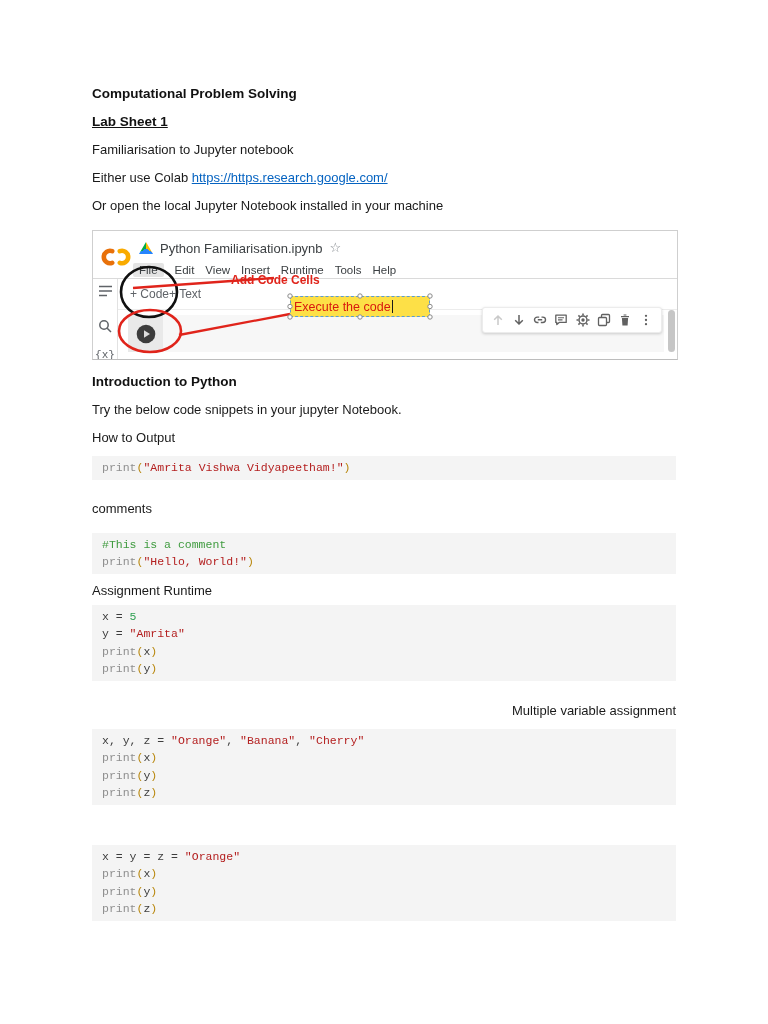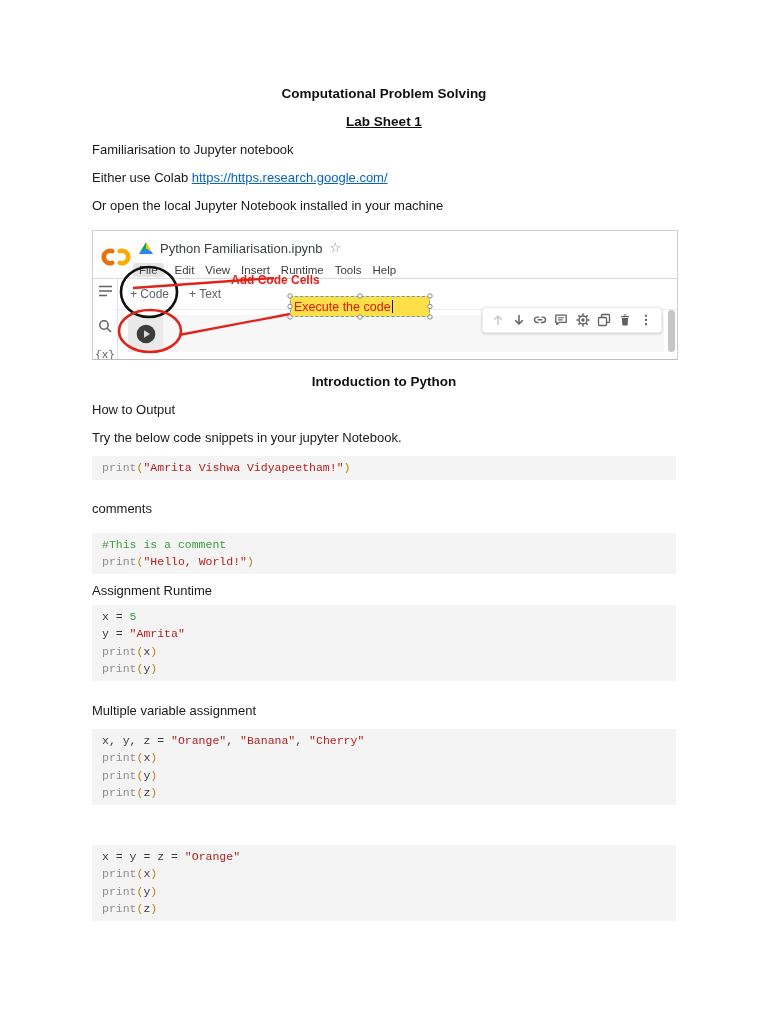--- a/index.html
+++ b/index.html
@@ -1,38 +1,38 @@
 <!DOCTYPE html>
 <html><head>
 <meta charset="utf-8">
 <style>
   html,body{margin:0;padding:0;background:#fff;}
   .page{position:relative;width:768px;height:1024px;background:#fff;overflow:hidden;
         font-family:"Liberation Sans",sans-serif;color:#1a1a1a;
         padding:86px 92px 0;box-sizing:border-box;}
-  .heading{font-size:13.5px;font-weight:bold;text-align:center;margin:0;line-height:16px;color:#111;}
+  .heading{font-size:13.5px;font-weight:bold;text-align:left;margin:0;line-height:16px;color:#111;}
   .h2{margin-top:12px;text-decoration:underline;}
   .h3{margin-top:14px;}
   .page p{margin:12px 0 0;font-size:13px;line-height:16px;}
   .link{color:#0563C1;text-decoration:underline;cursor:pointer;}
   
   pre.code{background:#f4f4f4;margin:10px 0 0;padding:3px 10px;font-family:"Liberation Mono",monospace;
            font-size:11.5px;line-height:17.5px;color:#3d3d3d;}
   pre.code div{height:17.5px;white-space:pre;}
   .tok-pl{color:#3d3d3d;}
   .tok-fn{color:#8f8f8f;}
   .tok-pr{color:#b8860b;}
   .tok-st{color:#b42020;}
   .tok-nu{color:#2fa052;}
   .tok-cm{color:#3f9b3f;}
   .mt-comments{margin-top:21px !important;}
   .mt16{margin-top:16px !important;}
   .mt-assign{margin-top:9px !important;}
   .mt6{margin-top:6px !important;}
-  .mt-multi{margin-top:22px !important;}
+  .mt-multi{margin-top:22px !important;text-align:right;}
   .mt-last{margin-top:40px !important;}
   .padb{padding-bottom:10px;}
   
   .colab{position:relative;margin-top:16px;width:584px;height:128px;background:#fff;
          border:1px solid #cfcfcf;border-bottom-color:#bdbdbd;overflow:hidden;
          font-family:"Liberation Sans",sans-serif;}
   .c-header{height:47px;border-bottom:1px solid #dadada;display:flex;}
   .c-logo{width:46px;display:flex;align-items:center;justify-content:center;padding-top:4px;}
   .c-hright{flex:1;}
   .c-titlerow{display:flex;align-items:center;gap:7px;height:24px;padding-top:5px;}
@@ -41,21 +41,21 @@
   .c-fname{font-size:13px;color:#3c4043;}
   .c-star{font-size:13px;color:#80868b;line-height:12px;}
   .c-menurow{display:flex;align-items:center;gap:11px;height:18px;font-size:11.5px;color:#3c4043;padding-top:1px;}
   .c-menu.active{background:#e4e4e4;border-radius:2px;padding:1px 6px;margin-left:-6px;}
   .c-body{display:flex;height:80px;}
   .c-sidebar{width:24px;border-right:1px solid #e2e2e2;display:flex;flex-direction:column;align-items:center;}
   .c-sidebar .s1{margin-top:6px;}
   .c-sidebar .s2{margin-top:22px;}
   .c-varicon{margin-top:16px;font-family:"Liberation Mono",monospace;font-size:11px;color:#5f6368;}
   .c-main{position:relative;flex:1;}
-  .c-addbar{height:30px;border-bottom:1px solid #ececec;display:flex;align-items:center;gap:20px;
+  .c-addbar{height:30px;border-bottom:1px solid #ececec;display:flex;align-items:center;
             padding-left:12px;font-size:12px;color:#5f6368;}
   .c-cell{position:absolute;left:10px;right:13px;top:36px;height:37px;background:#f7f7f7;display:flex;}
   .c-gutter{width:35px;background:#e9e9e9;display:flex;align-items:center;justify-content:center;}
   .c-toolbar{position:absolute;top:28px;right:15px;width:170px;height:24px;background:#fff;
              border:1px solid #ececec;border-radius:3px;box-shadow:0 1px 3px rgba(0,0,0,.18);
              display:flex;align-items:center;justify-content:space-around;padding:0 4px;}
   .c-scrollbar{position:absolute;right:2px;top:31px;width:7px;height:42px;background:#c6c6c6;border-radius:3.5px;}
   .anno{position:absolute;left:0;top:0;width:584px;height:128px;pointer-events:none;}
   .addcells-label{position:absolute;left:138px;top:43px;font-size:12px;font-weight:600;color:#e0241b;line-height:13px;}
   .exec-box{position:absolute;left:197px;top:65px;width:140px;height:21px;background:#fde047;
@@ -208,22 +208,22 @@
         <circle cx="197" cy="86" r="2.2"></circle>
           <circle cx="267" cy="86" r="2.2"></circle>
           <circle cx="337" cy="86" r="2.2"></circle>
         <circle cx="197" cy="75.5" r="2.2"></circle>
           <circle cx="337" cy="75.5" r="2.2"></circle>
       </g>
     </svg>
   </div>
 
   <h1 class="heading h3">Introduction to Python</h1>
+  <p>Try the below code snippets in your jupyter Notebook.</p>
   <p>How to Output</p>
-  <p>Try the below code snippets in your jupyter Notebook.</p>
 
   <pre class="code"><div><span class="tok-fn">print</span><span class="tok-pr">(</span><span class="tok-st">"Amrita Vishwa Vidyapeetham!"</span><span class="tok-pr">)</span></div></pre>
 
   <p class="mt-comments">comments</p>
   <pre class="code mt16 padb"><div><span class="tok-cm">#This is a comment</span></div><div><span class="tok-fn">print</span><span class="tok-pr">(</span><span class="tok-st">"Hello, World!"</span><span class="tok-pr">)</span></div></pre>
 
   <p class="mt-assign">Assignment Runtime</p>
   <pre class="code mt6"><div><span class="tok-pl">x = </span><span class="tok-nu">5</span></div><div><span class="tok-pl">y = </span><span class="tok-st">"Amrita"</span></div><div><span class="tok-fn">print</span><span class="tok-pr">(</span><span class="tok-pl">x</span><span class="tok-pr">)</span></div><div><span class="tok-fn">print</span><span class="tok-pr">(</span><span class="tok-pl">y</span><span class="tok-pr">)</span></div></pre>
 
   <p class="mt-multi">Multiple variable assignment</p>

